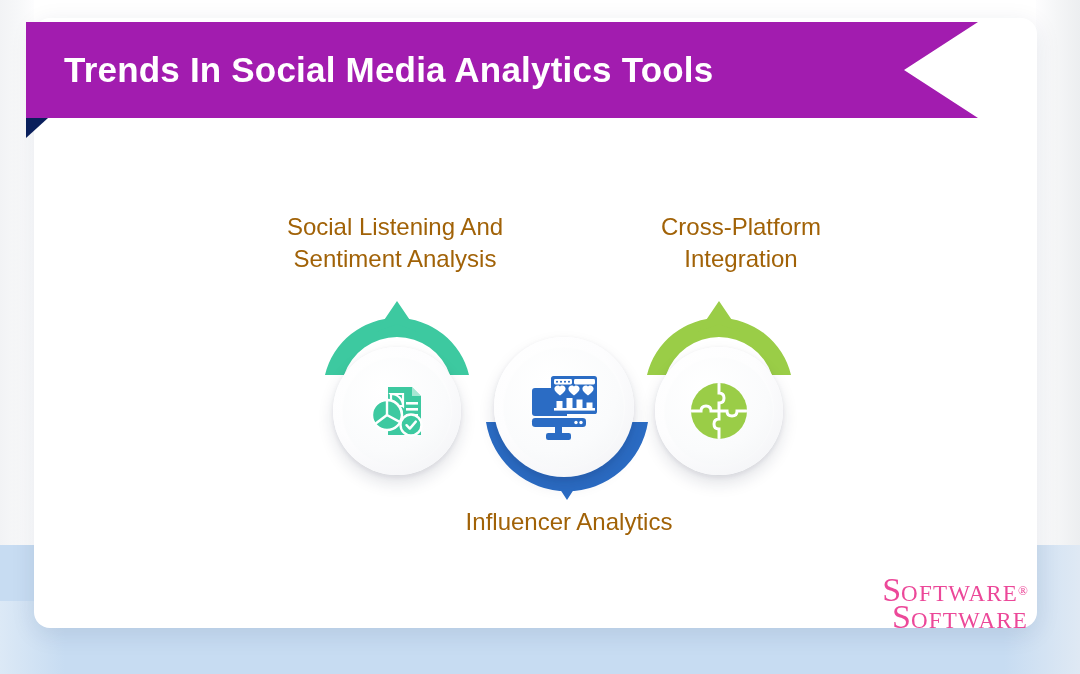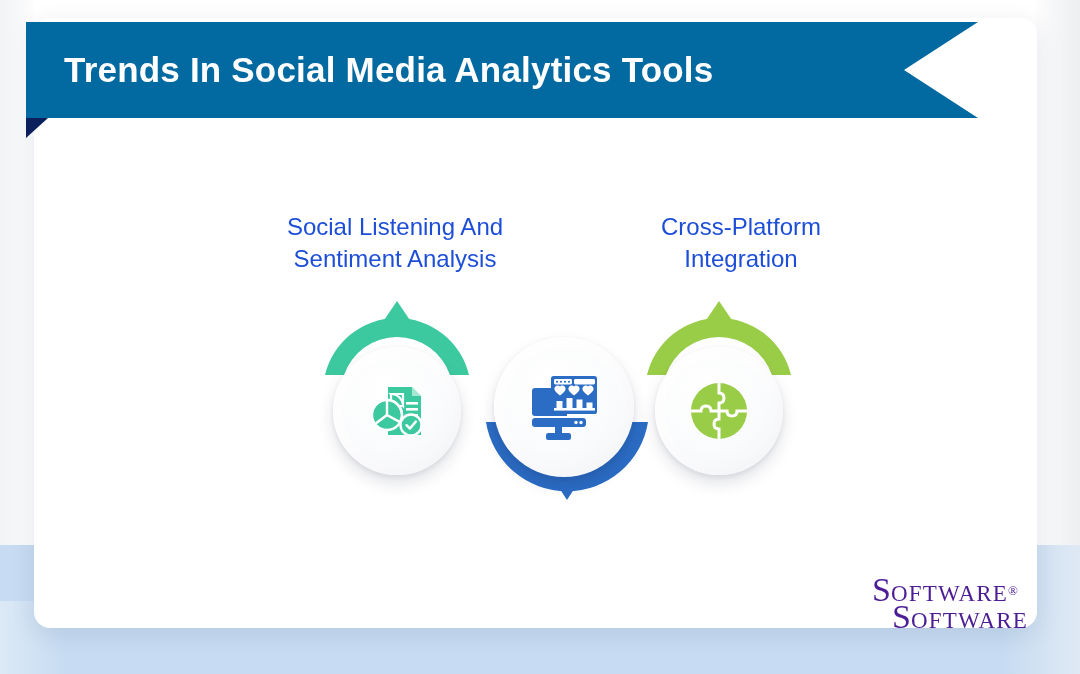--- a/index.html
+++ b/index.html
@@ -71,21 +71,21 @@
     width: 0; height: 0;
     border-left: 22px solid #0a1f5c;
     border-bottom: 20px solid transparent;
   }
   .ribbon {
     position: absolute;
     left: 0;
     top: 0;
     width: 952px;
     height: 96px;
-    background: #0369a1;
+    background: #a21caf;
     -webkit-clip-path: polygon(0 0, 100% 0, 100% 100%, 100% 100%, 92.2% 50%, 100% 0, 100% 100%, 0 100%);
     clip-path: polygon(0 0, 952px 0, 878px 48px, 952px 96px, 0 96px);
     display: flex;
     align-items: center;
   }
   .ribbon-title {
     color: #ffffff;
     font-size: 35px;
     font-weight: bold;
     letter-spacing: 0.2px;
@@ -99,21 +99,21 @@
     left: 34px;
     top: 18px;
     width: 1003px;
     height: 610px;
     pointer-events: none;
   }
 
   .node-label {
     position: absolute;
     text-align: center;
-    color: #1d4ed8;
+    color: #a16207;
     font-size: 24px;
     line-height: 1.34;
     white-space: pre-line;
   }
   .label-left   { left: 196px; top: 193px; width: 330px; }
   .label-right  { left: 542px; top: 193px; width: 330px; }
   .label-bottom { left: 370px; top: 488px; width: 330px; }
 
   
   .badge {
@@ -144,24 +144,24 @@
   .arc { position: absolute; }
   .arc-left  { left: 288px; top: 281px; }
   .arc-right { left: 610px; top: 281px; }
   .arc-down  { left: 449px; top: 400px; z-index: 1;}
 
   
   .logo {
     position: absolute;
     right: 52px;
     bottom: 40px;
-    color: #4c1d95;
+    color: #ec4899;
     font-family: "Liberation Serif", serif;
     line-height: 1;
-    text-align: left;
+    text-align: right;
     margin-left: 17px;
   }
   .logo-row { position: relative; white-space: nowrap; }
   .logo-cap { font-size: 34px; letter-spacing: 0px; }
   .logo-rest { font-size: 23px; letter-spacing: 1.2px; }
   .logo-row-2 { margin-top: -7px; margin-left: 20px; }
   .logo-reg {
     font-size: 13px;
     vertical-align: super;
     letter-spacing: 0;
@@ -197,20 +197,21 @@
   </div>
 
   <div class="diagram">
 
     <div class="node-label label-left">Social Listening And
 Sentiment Analysis</div>
 
     <div class="node-label label-right">Cross-Platform
 Integration</div>
 
+    <div class="node-label label-bottom">Influencer Analytics</div>
 
     <svg class="arc arc-left" width="150" height="80" viewBox="0 0 150 80">
       <path d="M3,76 A74,74 0 0,1 147,76 L128,76 A56,56 0 0,0 22,76 Z" fill="#3DC9A0"></path>
       <path d="M75,2 L96,33 L75,25 L54,33 Z" fill="#3DC9A0"></path>
     </svg>
 
     <svg class="arc arc-right" width="150" height="80" viewBox="0 0 150 80">
       <path d="M3,76 A74,74 0 0,1 147,76 L128,76 A56,56 0 0,0 22,76 Z" fill="#9ACD47"></path>
       <path d="M75,2 L96,33 L75,25 L54,33 Z" fill="#9ACD47"></path>
     </svg>

